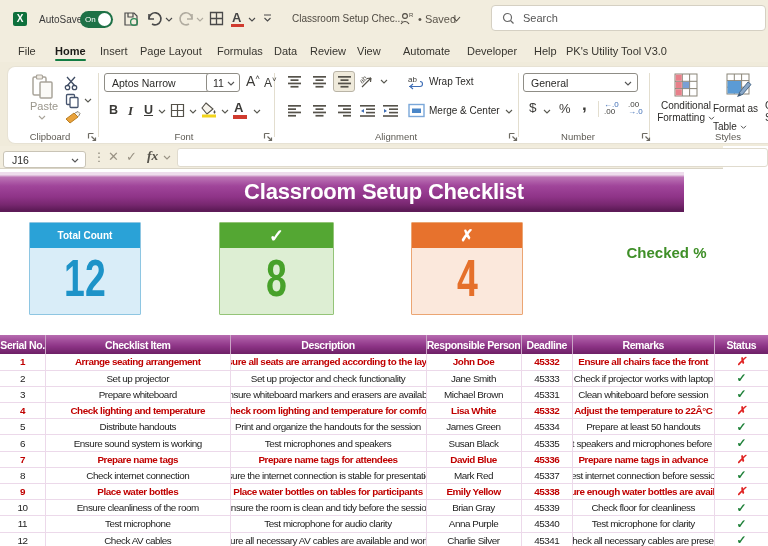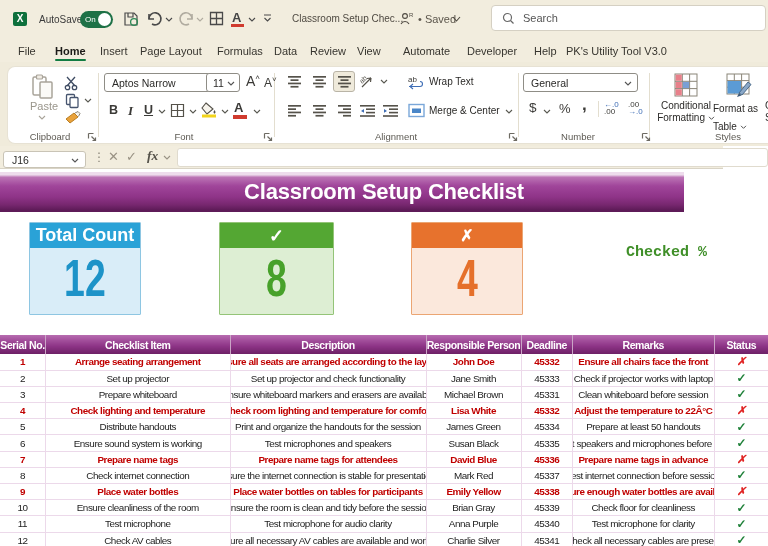--- a/index.html
+++ b/index.html
@@ -44,31 +44,31 @@
 
 #banner{position:absolute;left:0;top:3px;width:684px;height:40px;
  background:linear-gradient(to bottom,#eedcec 0%,#eedcec 7%,#bc74b5 13%,#a0459a 35%,#8f3488 62%,#77276f 82%,#5e1b58 95%,#5e1b58 100%);}
 #banner div{width:768px;text-align:center;font-size:22px;font-weight:bold;color:#fff;margin-top:6.5px;letter-spacing:-.2px;}
 
 .card{position:absolute;border-radius:1px;}
 .card .hd{width:100%;height:25px;text-align:center;color:#fff;font-weight:bold;}
 .card .num{position:absolute;left:0;top:23px;width:100%;text-align:center;font-weight:bold;}
 .num span{display:inline-block;transform:scaleX(.72);transform-origin:center;}
 #card1{left:29px;top:53px;width:112px;height:93px;background:#d9edf8;border:1px solid #8ec6e2;}
-#card1 .hd{background:#2aa2d7;font-size:18px;line-height:25px;}
+#card1 .hd{background:#2aa2d7;font-size:10px;line-height:25px;}
 #card1 .num{color:#1d93c8;font-size:52px;line-height:64px;}
 #card2{left:219px;top:53px;width:115px;height:93px;background:#ddeed3;border:1px solid #94c478;}
 #card2 .hd{background:#54a733;font-size:15px;line-height:26px;}
 #card2 .num{color:#47a12a;font-size:52px;line-height:64px;}
 #card3{left:411px;top:53px;width:112px;height:93px;background:#fbe8dc;border:1px solid #eba573;}
 #card3 .hd{background:#e7722d;font-size:14px;line-height:25px;}
 #card3 .num{color:#e5702b;font-size:52px;line-height:64px;}
 
 #chklabel{position:absolute;left:578px;top:75px;width:177px;text-align:center;
-  font-size:15px;font-weight:bold;color:#3f8f28;font-family:Liberation Mono, monospace;}
+  font-size:15px;font-weight:bold;color:#3f8f28;}
 #pbar{position:absolute;left:578px;top:95px;width:177px;height:36px;background:#fff;border:2px solid #76b544;}
 #pfill{position:absolute;left:0;top:0;width:117px;height:32px;
   background:linear-gradient(to bottom,#cfe8ab 0%,#a6d56d 45%,#8cc63f 100%);}
 #ptxt{position:absolute;left:70px;top:2px;width:72px;text-align:center;font-size:26px;font-weight:bold;color:#000;}
 #ptxt span{display:inline-block;transform:scaleX(.78);transform-origin:center;}
 
 
 #tbl{position:absolute;left:0;top:166px;width:768px;border-collapse:collapse;table-layout:fixed;}
 #tbl td,#tbl th{overflow:hidden;white-space:nowrap;text-align:center;vertical-align:middle;padding:0;}
 #tbl td .cc{display:flex;justify-content:center;align-items:center;width:100%;height:100%;overflow:hidden;}

